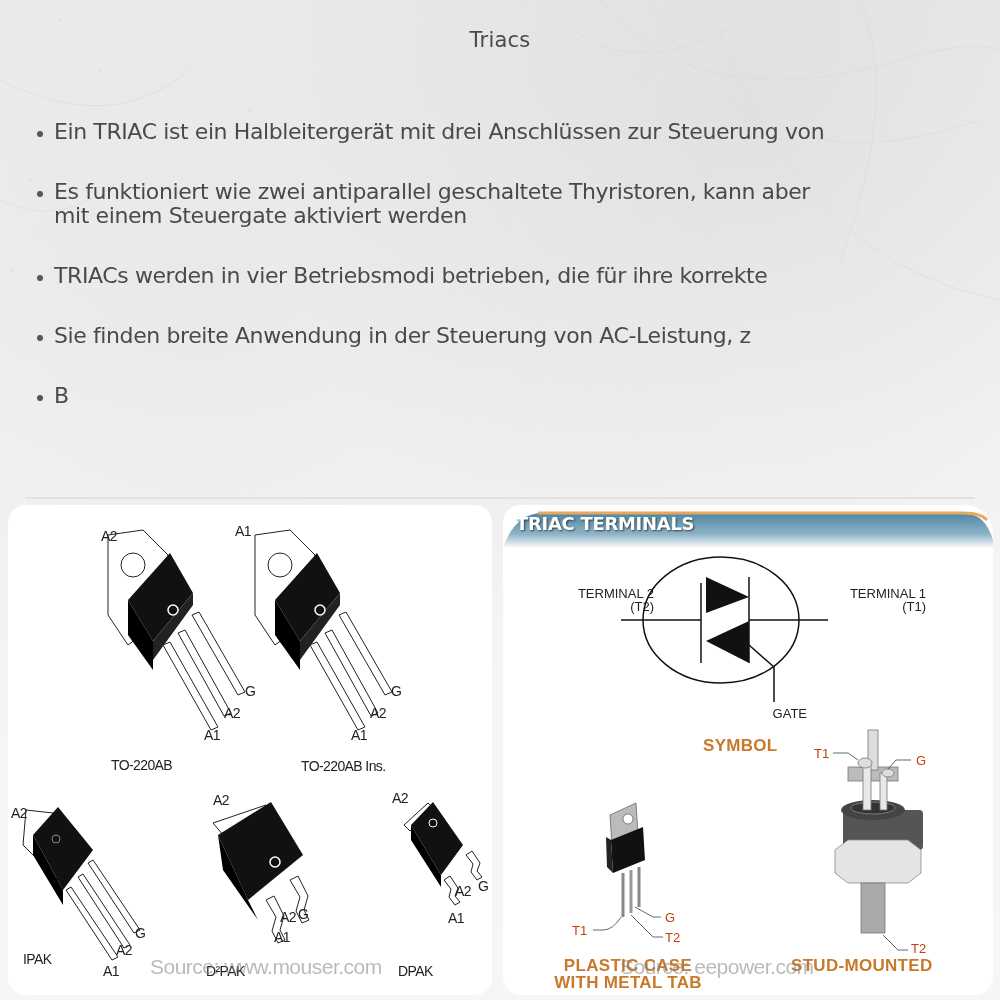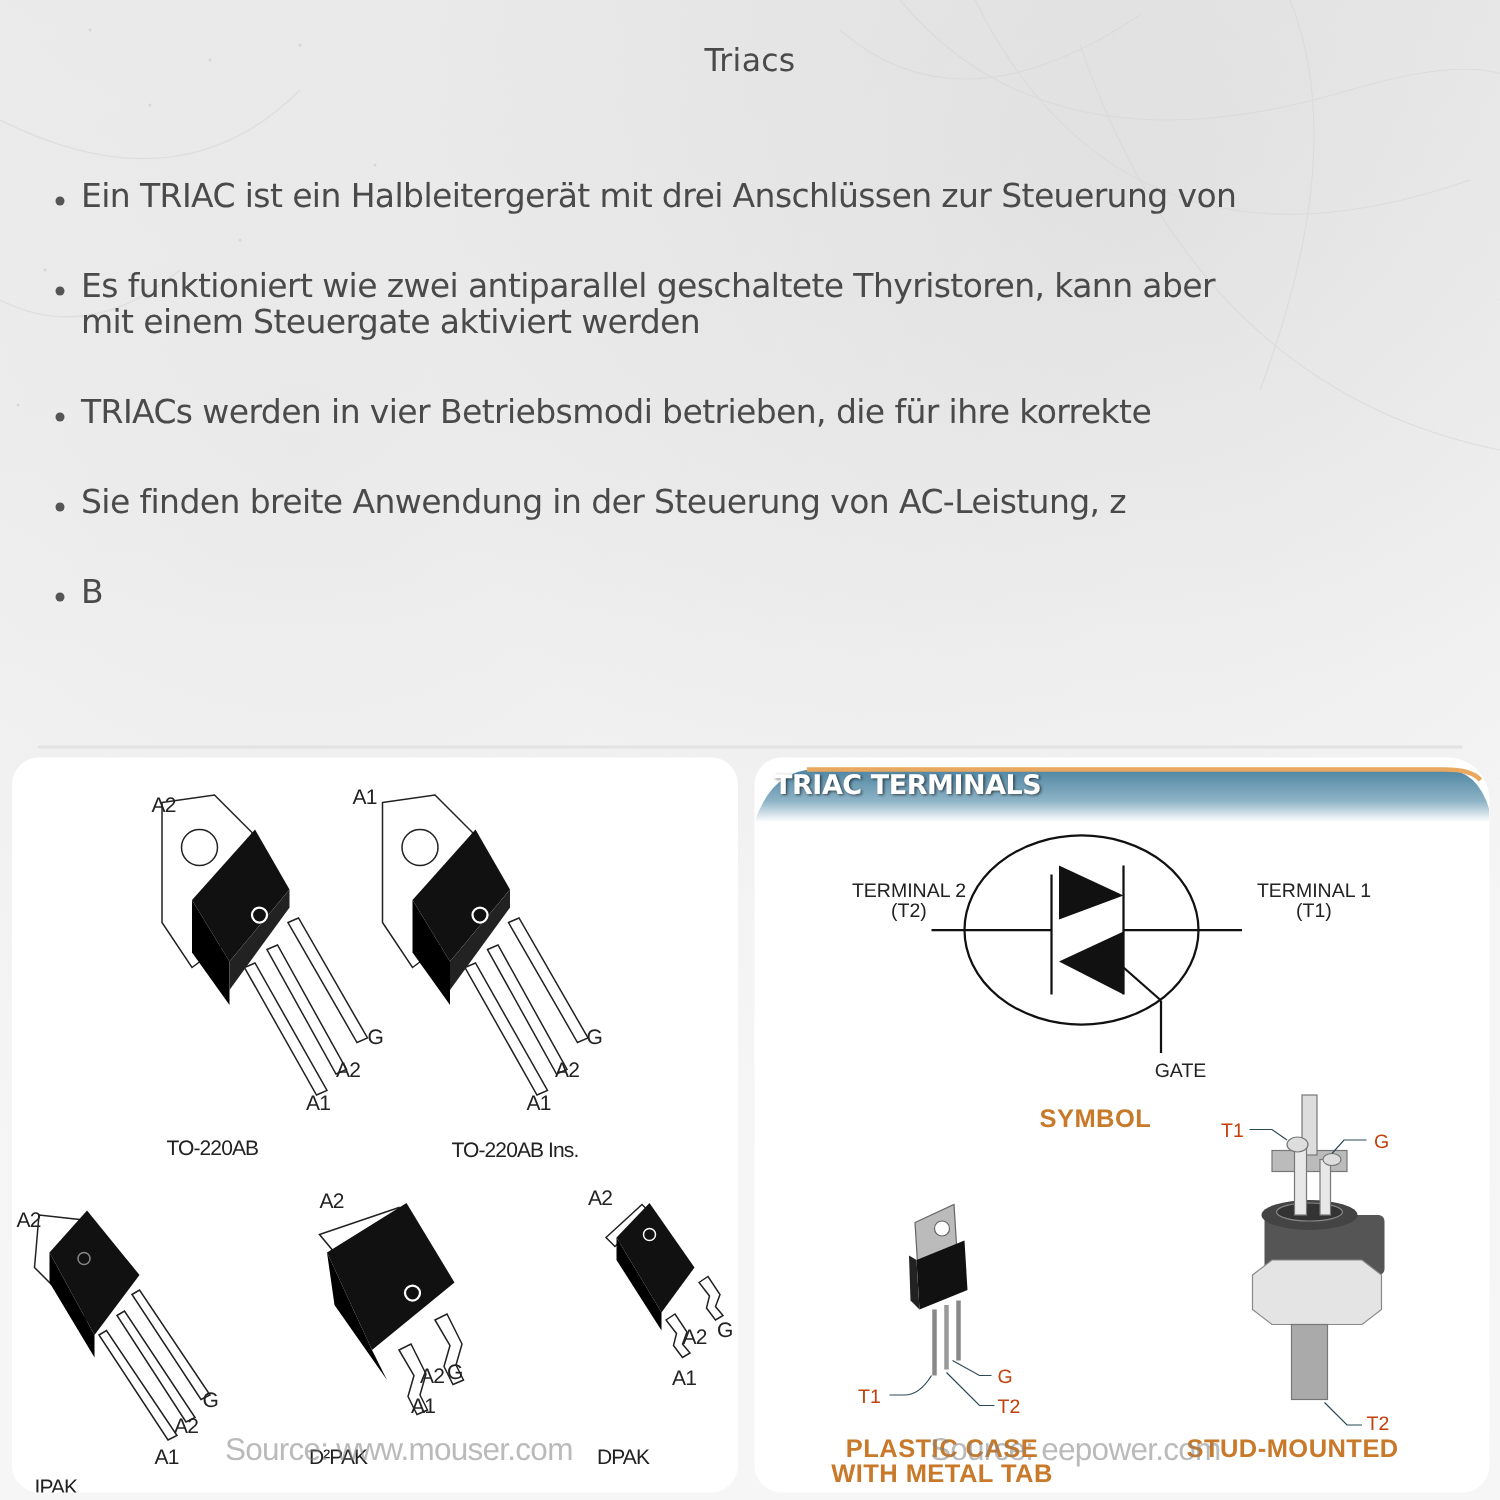--- a/index.html
+++ b/index.html
@@ -72,21 +72,21 @@
     position: absolute; top: 5px; left: 0; width: 490px; height: 38px;
   }
   .banner-title {
     position: absolute; top: 8px; left: 13px;
     font-family: "DejaVu Sans", sans-serif; font-weight: bold;
     font-size: 18px; color: #fff; letter-spacing: -0.3px;
     text-shadow: 1px 1px 2px rgba(0,0,0,0.6);
   }
   .term-lbl {
     position: absolute; font-family: "Liberation Sans", sans-serif;
-    font-size: 13px; color: #222; text-align: center; line-height: 13px;
+    font-size: 13px; color: #222; text-align: right; line-height: 13px;
   }
   .orange-lbl {
     position: absolute; font-family: "Liberation Sans", sans-serif;
     font-weight: bold; color: #c8792a; font-size: 17px; line-height: 17px;
     letter-spacing: 0.3px;
   }
   .small-lbl {
     position: absolute; font-family: "Liberation Sans", sans-serif;
     font-size: 13px; color: #c2410c;
   }
@@ -220,21 +220,21 @@
     <span class="lbl" style="left:383px; top:178px;">G</span>
     <span class="lbl" style="left:362px; top:200px;">A2</span>
     <span class="lbl" style="left:343px; top:222px;">A1</span>
     <span class="pkg-name" style="left:293px; top:253px;">TO-220AB Ins.</span>
 
     
     <span class="lbl" style="left:3px; top:300px;">A2</span>
     <span class="lbl" style="left:127px; top:420px;">G</span>
     <span class="lbl" style="left:108px; top:437px;">A2</span>
     <span class="lbl" style="left:95px; top:458px;">A1</span>
-    <span class="pkg-name" style="left:15px; top:478px;">IPAK</span>
+    <span class="pkg-name" style="left:15px; top:446px;">IPAK</span>
 
     
     <span class="lbl" style="left:205px; top:287px;">A2</span>
     <span class="lbl" style="left:290px; top:401px;">G</span>
     <span class="lbl" style="left:272px; top:404px;">A2</span>
     <span class="lbl" style="left:266px; top:424px;">A1</span>
     <span class="pkg-name" style="left:198px; top:458px;">D²PAK</span>
 
     
     <span class="lbl" style="left:384px; top:285px;">A2</span>
@@ -306,21 +306,21 @@
 
     <div class="term-lbl" style="left:55px; top:82px; width:96px;">
       <div>TERMINAL 2</div>
       <div>(T2)</div>
     </div>
     <div class="term-lbl" style="left:323px; top:82px; width:100px;">
       <div>TERMINAL 1</div>
       <div>(T1)</div>
     </div>
     <div class="term-lbl" style="left:264px; top:202px; width:40px;">GATE</div>
-    <div class="orange-lbl" style="left:190px; top:232px;">SYMBOL</div>
+    <div class="orange-lbl" style="left:200px; top:232px;">SYMBOL</div>
 
     <span class="small-lbl" style="left:69px; top:418px;">T1</span>
     <span class="small-lbl" style="left:162px; top:405px;">G</span>
     <span class="small-lbl" style="left:162px; top:425px;">T2</span>
 
     <span class="small-lbl" style="left:311px; top:241px;">T1</span>
     <span class="small-lbl" style="left:413px; top:248px;">G</span>
     <span class="small-lbl" style="left:408px; top:436px;">T2</span>
 
     <div class="orange-lbl" style="left:40px; top:452px; text-align:center; width:170px;">

